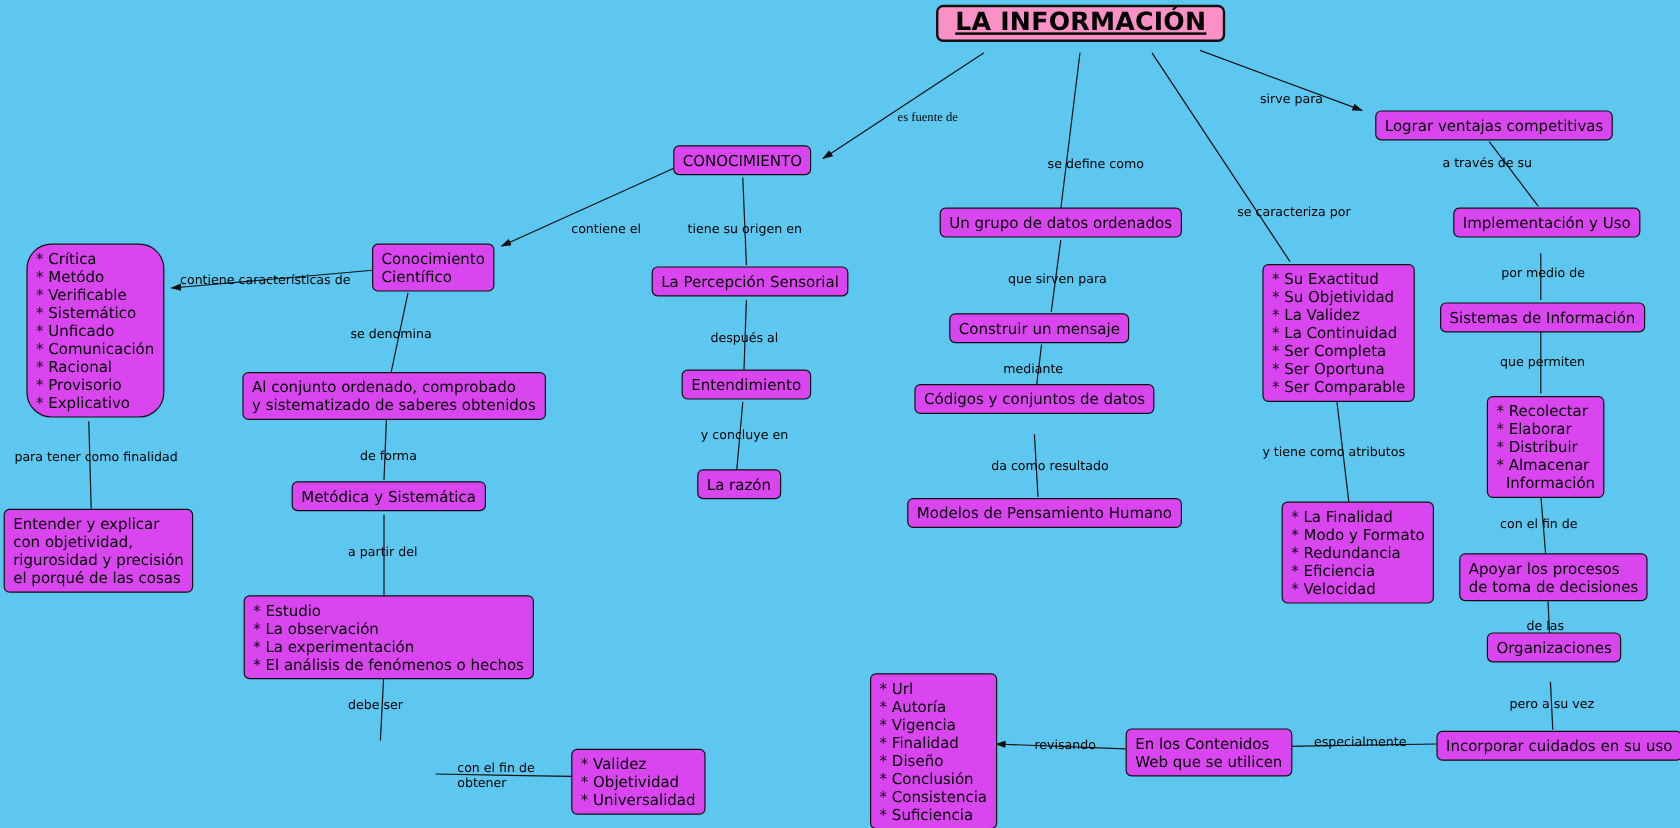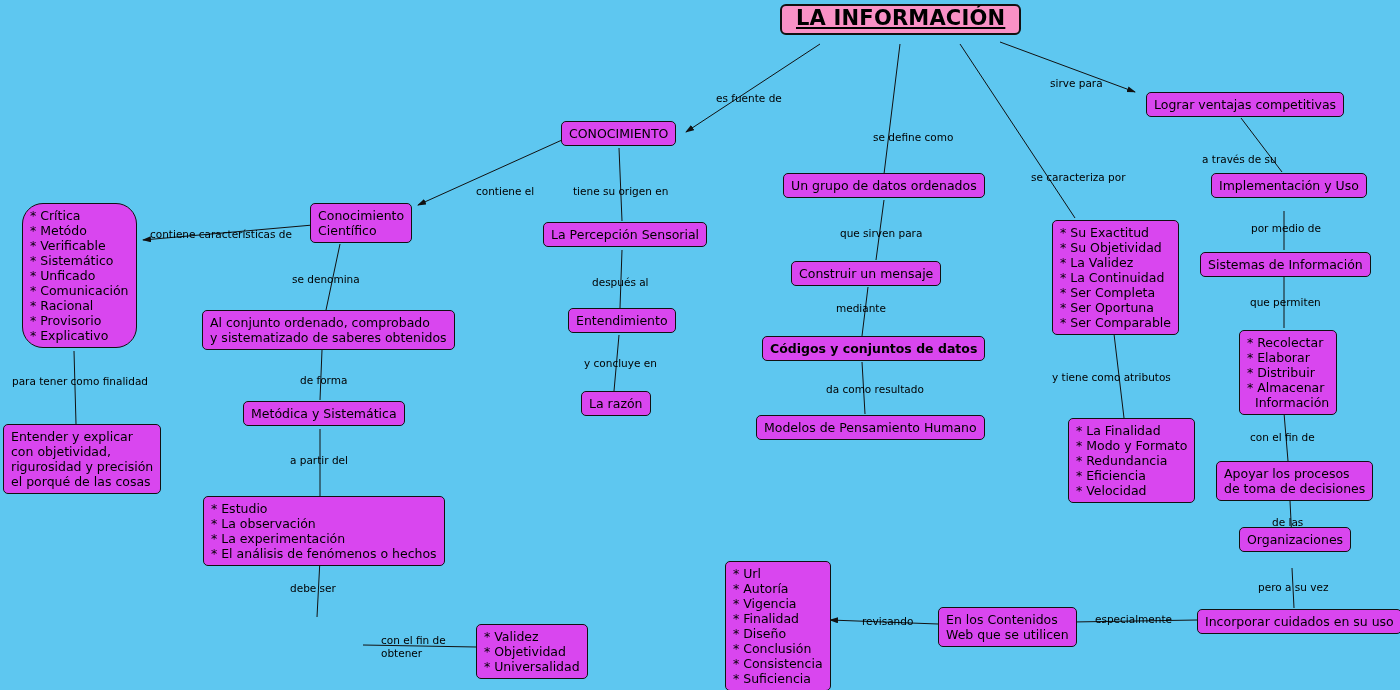--- a/index.html
+++ b/index.html
@@ -163,21 +163,21 @@
   <div class="node" style="left:543px; top:222px;">La Percepción Sensorial</div>
 
   <div class="node" style="left:568px; top:308px;">Entendimiento</div>
 
   <div class="node" style="left:581px; top:391px;">La razón</div>
 
   <div class="node" style="left:783px; top:173px;">Un grupo de datos ordenados</div>
 
   <div class="node" style="left:791px; top:261px;">Construir un mensaje</div>
 
-  <div class="node" style="left:762px; top:336px;font-weight:bold;">Códigos y conjuntos de datos</div>
+  <div class="node" style="left:762px; top:320px;">Códigos y conjuntos de datos</div>
 
   <div class="node" style="left:756px; top:415px;">Modelos de Pensamiento Humano</div>
 
   <div class="node list" style="left:1052px; top:220px;">* Su Exactitud
 * Su Objetividad
 * La Validez
 * La Continuidad
 * Ser Completa
 * Ser Oportuna
 * Ser Comparable</div>
@@ -212,41 +212,41 @@
 
   <div class="node list" style="left:725px; top:561px;">* Url
 * Autoría
 * Vigencia
 * Finalidad
 * Diseño
 * Conclusión
 * Consistencia
 * Suficiencia</div>
 
-  <div class="label" style="left:716px; top:92px;">es fuente de</div>
+  <div class="label" style="left:748px; top:92px;font-family:Liberation Serif, serif;">es fuente de</div>
   <div class="label" style="left:873px; top:131px;">se define como</div>
   <div class="label" style="left:1031px; top:171px;">se caracteriza por</div>
   <div class="label" style="left:1050px; top:77px;">sirve para</div>
   <div class="label" style="left:476px; top:185px;">contiene el</div>
   <div class="label" style="left:573px; top:185px;">tiene su origen en</div>
   <div class="label" style="left:150px; top:228px;">contiene características de</div>
   <div class="label" style="left:292px; top:273px;">se denomina</div>
   <div class="label" style="left:12px; top:375px;">para tener como finalidad</div>
   <div class="label" style="left:300px; top:374px;">de forma</div>
   <div class="label" style="left:290px; top:454px;">a partir del</div>
   <div class="label" style="left:290px; top:582px;">debe ser</div>
   <div class="label" style="left:381px; top:634px;">con el fin de
 obtener</div>
   <div class="label" style="left:592px; top:276px;">después al</div>
   <div class="label" style="left:584px; top:357px;">y concluye en</div>
   <div class="label" style="left:840px; top:227px;">que sirven para</div>
   <div class="label" style="left:836px; top:302px;">mediante</div>
   <div class="label" style="left:826px; top:383px;">da como resultado</div>
   <div class="label" style="left:1052px; top:371px;">y tiene como atributos</div>
-  <div class="label" style="left:1202px; top:153px;">a través de su</div>
+  <div class="label" style="left:1202px; top:130px;">a través de su</div>
   <div class="label" style="left:1251px; top:222px;">por medio de</div>
   <div class="label" style="left:1250px; top:296px;">que permiten</div>
   <div class="label" style="left:1250px; top:431px;">con el fin de</div>
   <div class="label" style="left:1272px; top:516px;">de las</div>
   <div class="label" style="left:1258px; top:581px;">pero a su vez</div>
   <div class="label" style="left:1095px; top:613px;">especialmente</div>
   <div class="label" style="left:862px; top:615px;">revisando</div>
 
 </div>
 

